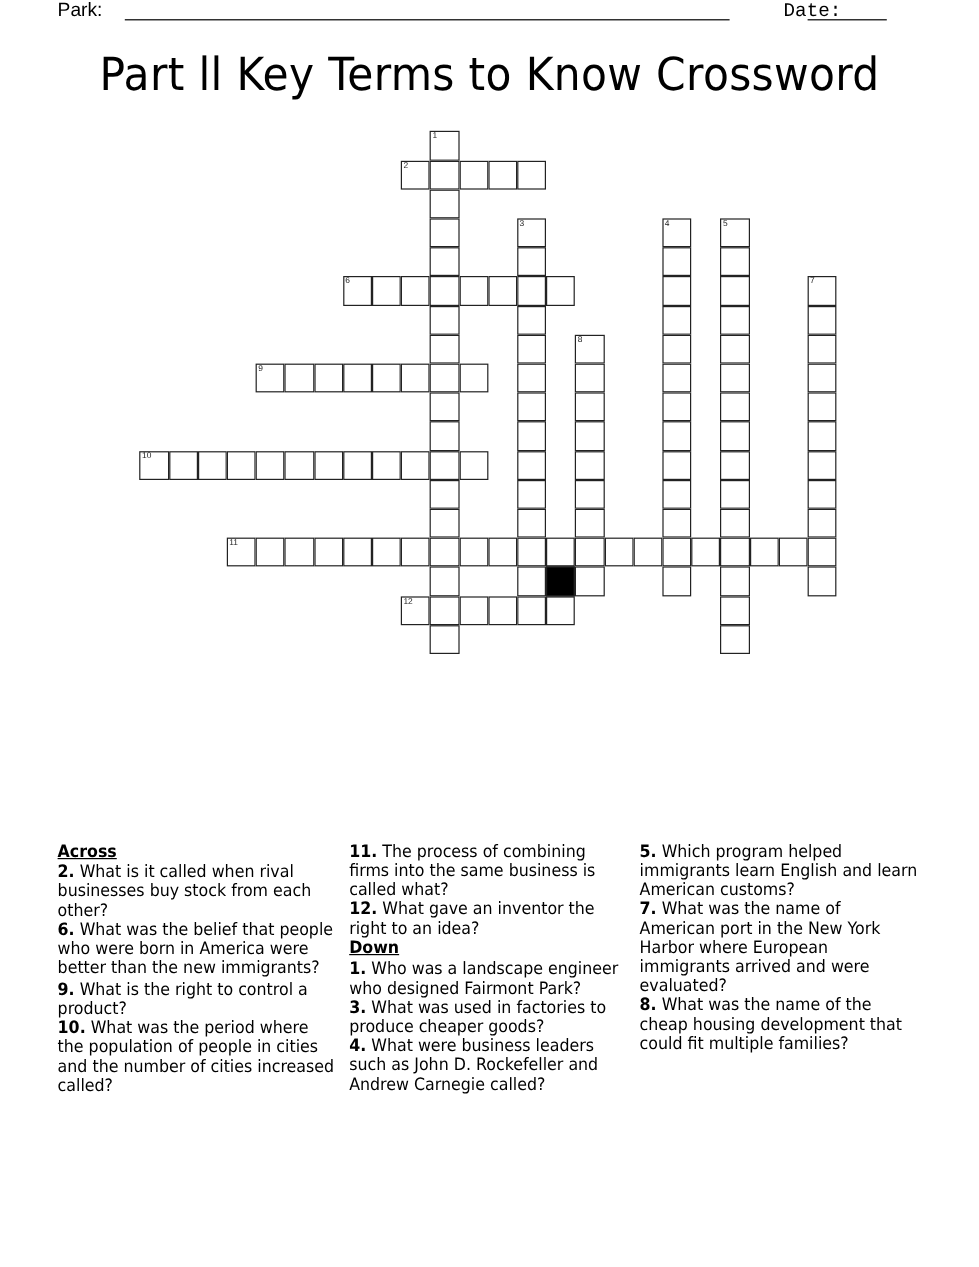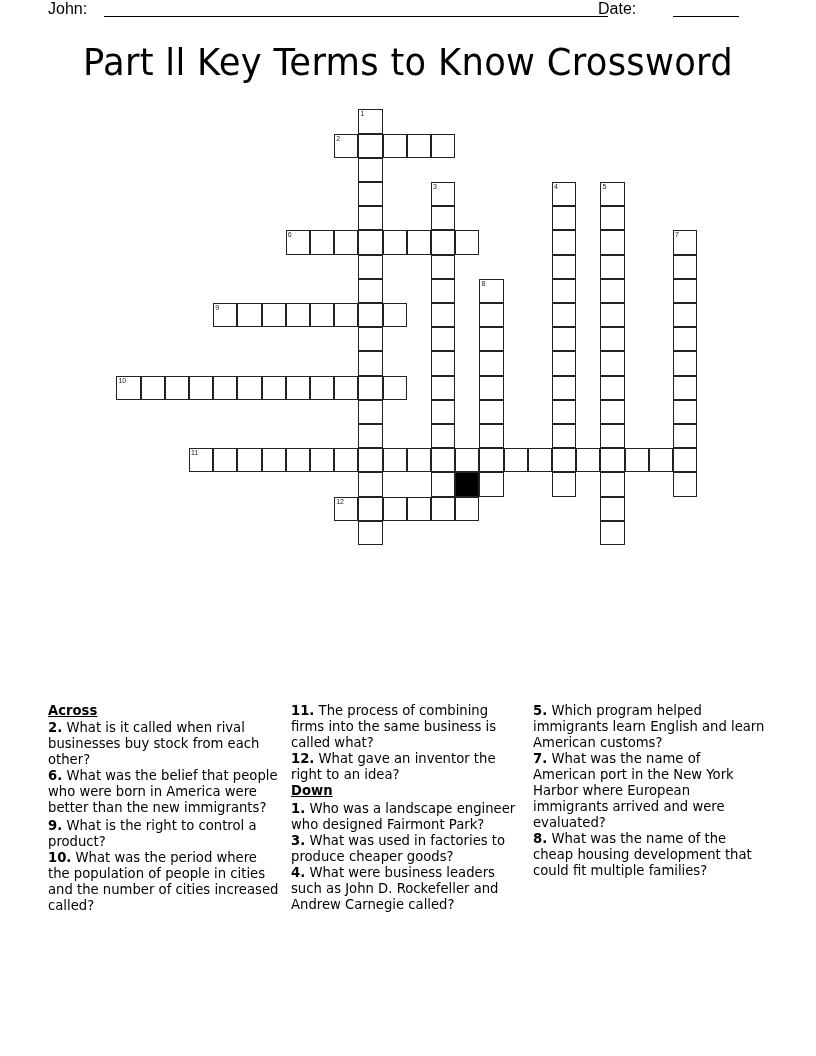--- a/index.html
+++ b/index.html
@@ -1,40 +1,40 @@
 <!DOCTYPE html>
 <html><head>
 <meta charset="utf-8">
 <style>
   html, body { margin:0; padding:0; background:#ffffff; }
   body { width:816px; height:1056px; position:relative; overflow:hidden; color:#000; }
   .header-line { position:absolute; top:0; left:48px; font-family:"Liberation Sans", sans-serif; font-size:16px; line-height:18px; }
   .name-label { position:absolute; left:48px; top:0; }
   .name-blank { position:absolute; left:104px; top:1px; width:504px; }
-  .date-label { position:absolute; left:598px; top:0; }
+  .date-label { position:absolute; left:653px; top:0;font-family:Liberation Mono, monospace; }
   .date-blank { position:absolute; left:673px; top:1px; width:66px; }
   .title { position:absolute; top:40px; left:0; width:816px; text-align:center; font-family:"DejaVu Sans", sans-serif; font-size:38px; letter-spacing:0.3px; transform:scaleX(0.93); transform-origin:center; }
   .grid { position:absolute; left:117px; top:110px; width:584px; height:440px; }
   .cell { position:absolute; width:24.2px; height:24.2px; box-sizing:border-box; border:1.3px solid #222; background:#fff; margin-left:-0.6px; margin-top:-0.6px; }
   .cell.black { background:#000; }
   .cell .num { position:absolute; left:1px; top:0px; font-family:"Liberation Sans", sans-serif; font-size:7px; line-height:8px; color:#222; }
   .clues { position:absolute; top:702px; font-family:"DejaVu Sans", sans-serif; font-size:14.2px; line-height:16px; color:#000; transform:scaleX(0.93); transform-origin:left top; }
   .col1 { left:48px; width:250px; }
   .col2 { left:291px; width:250px; }
   .col3 { left:533px; width:250px; }
   .section-head { font-weight:bold; text-decoration:underline; margin:0 0 1px 0; }
   .clue { margin:0 0 0 0; }
   .clue.gap { margin-top:2px; }
   .clue .n { font-weight:bold; }
 </style>
 </head>
 <body>
 
 <div class="header-line"></div>
-<span class="header-line name-label">John:</span>
+<span class="header-line name-label">Park:</span>
 <span class="header-line blank name-blank" style="border-bottom:1px solid #000;height:15px;"></span>
 <span class="header-line date-label">Date:</span>
 <span class="header-line blank date-blank" style="border-bottom:1px solid #000;height:15px;"></span>
 
 <div class="title">Part ll Key Terms to Know Crossword</div>
 
 <div class="grid" id="grid">
     <div class="cell" style="left: 242px; top: 0px;">
       <span class="num">1</span>
     </div>

